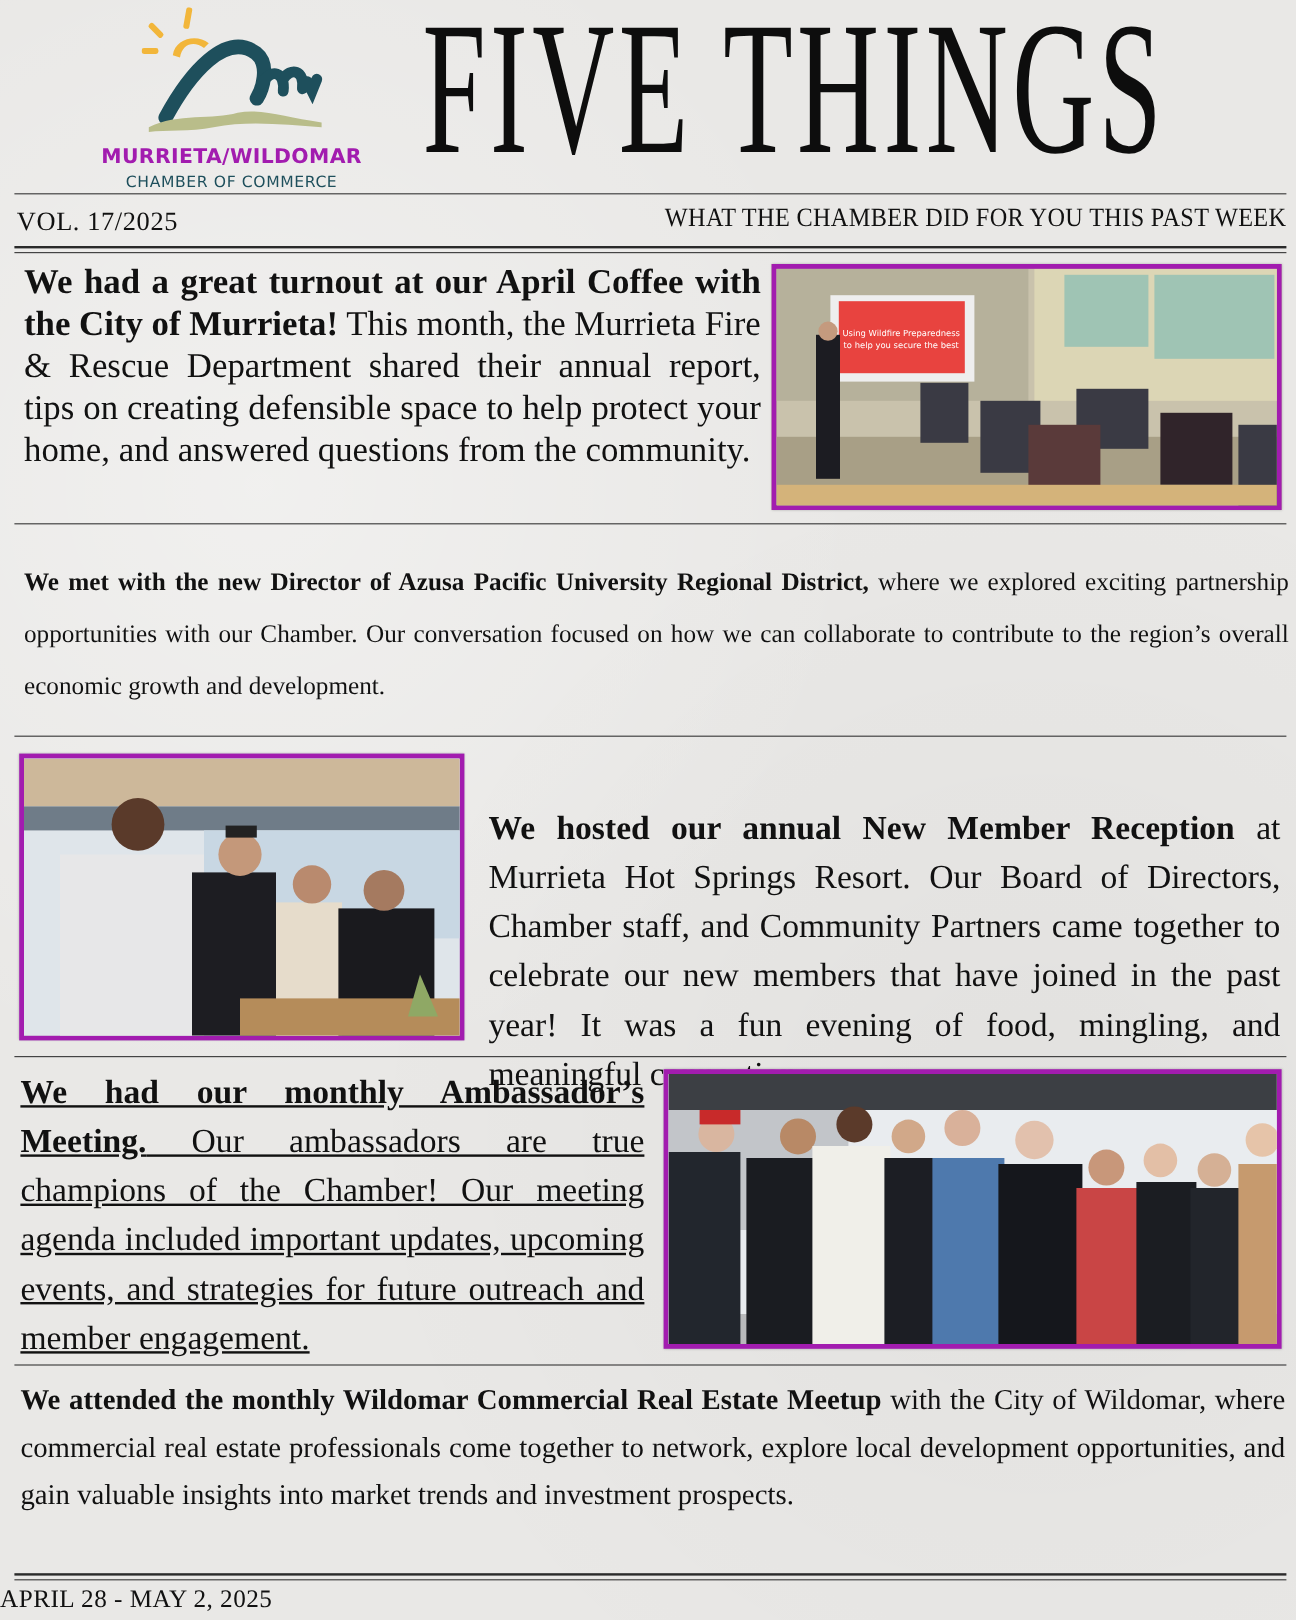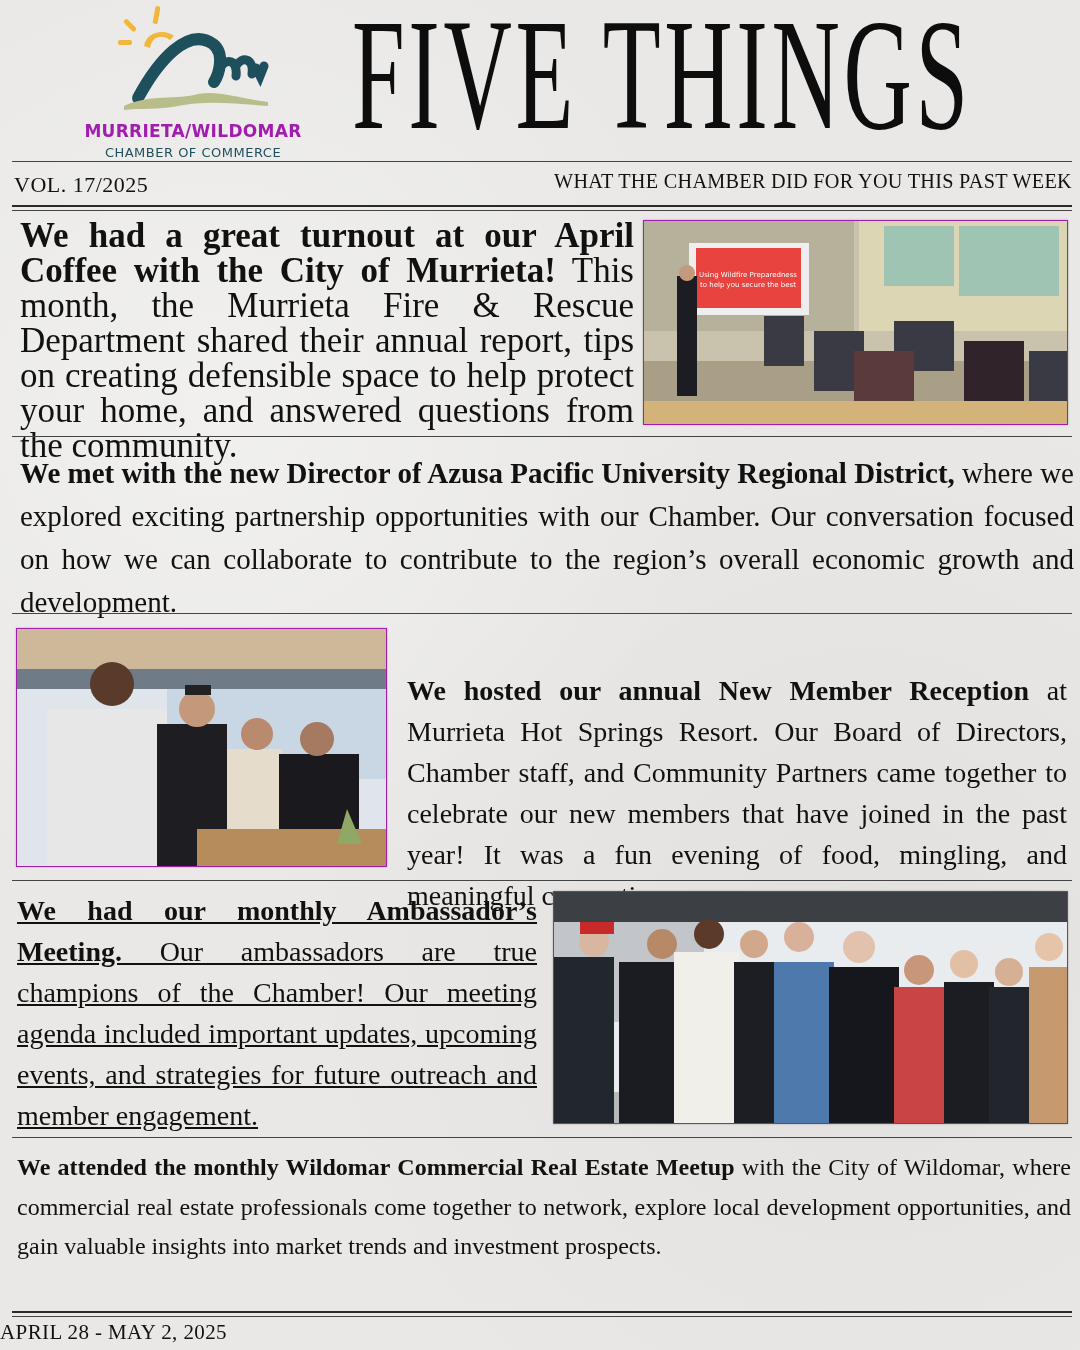--- a/index.html
+++ b/index.html
@@ -45,28 +45,28 @@
   .tagline {
     right: 8px; top: 168px; font-family: "Liberation Serif", serif; font-size: 22px;
     letter-spacing: 0.3px; transform: scaleX(0.92); transform-origin: right top; white-space: nowrap;
   }
 
   .story {
     font-family: "Liberation Serif", serif; color: #111;
     text-align: justify;
   }
   .story b { font-weight: bold; }
-  .s1 { left: 20px; top: 218px; width: 614px; font-size: 35px; line-height: 35px; }
-  .s2 { left: 20px; top: 452px; width: 1054px; font-size: 29px; line-height: 43px; }
+  .s1 { left: 20px; top: 218px; width: 614px; font-size: 29px; line-height: 35px; }
+  .s2 { left: 20px; top: 464px; width: 1054px; font-size: 21px; line-height: 43px; }
   .s3 { left: 407px; top: 628px; width: 660px; font-size: 28px; line-height: 41px; margin-top: 42px; }
   .s4 { left: 17px; top: 890px; width: 520px; font-size: 28px; line-height: 41px; text-decoration: underline; }
   .s5 { left: 17px; top: 1148px; width: 1054px; font-size: 24px; line-height: 39.5px; }
 
   .photo {
-    overflow: hidden; border: 1px solid #a21caf;
+    overflow: hidden; border: 4px solid #a21caf;
     box-shadow: 0 0 2px rgba(0,0,0,0.25);
   }
   .p1 { left: 643px; top: 220px; width: 425px; height: 205px; background: #b8ae97; }
   .p2 { left: 16px; top: 628px; width: 371px; height: 239px; background: #cfd6db; }
   .p3 { left: 553px; top: 891px; width: 515px; height: 233px; background: #c9ccd0; }
 
   .footer-date {
     left: 0; width: 1080px; top: 1320px; text-align: left;
     font-family: "Liberation Serif", serif; font-size: 21px; letter-spacing: 0.4px;
   }

